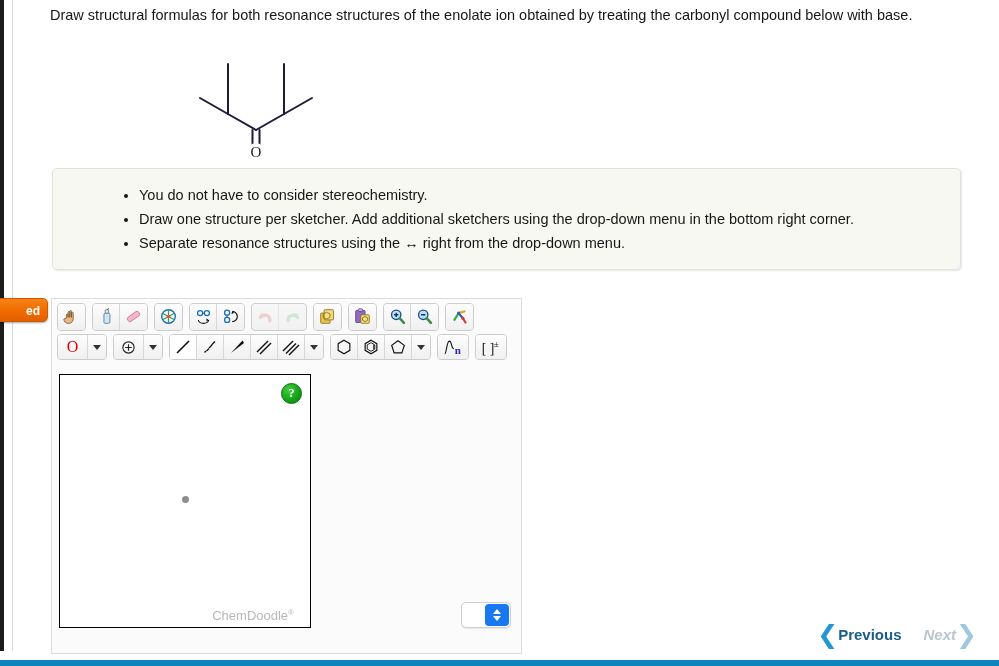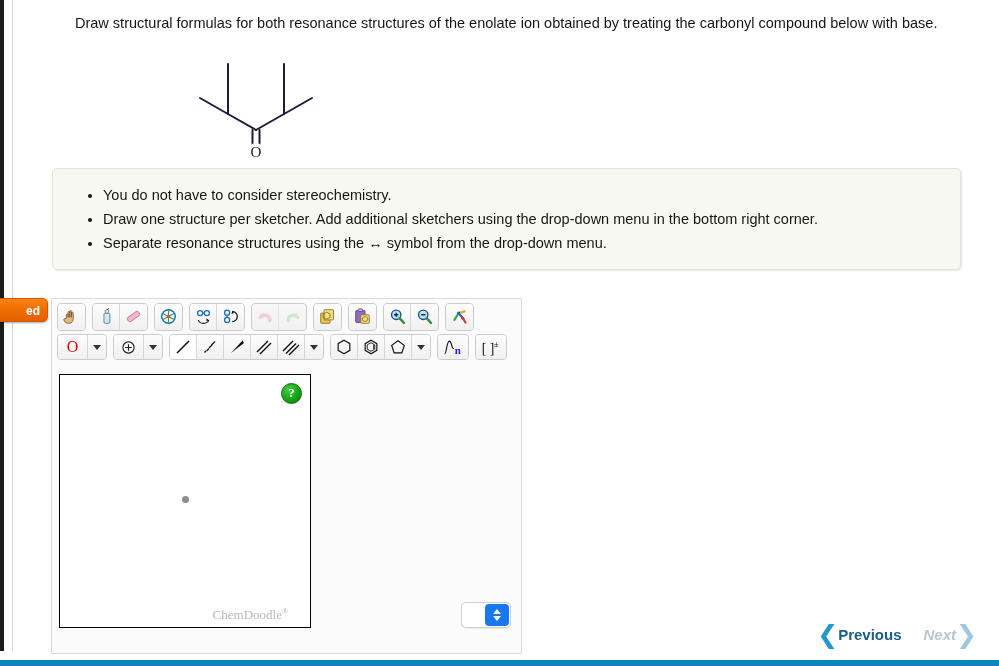--- a/index.html
+++ b/index.html
@@ -58,26 +58,25 @@
     line-height: 24px;
     text-align: right;
     padding-right: 7px;
     box-sizing: border-box;
     z-index: 40;
   }
 
   
   #question-text {
     position: absolute;
-    left: 50px; top: 12px;
+    left: 50px; top: 4px;
     width: 905px;
     font-size: 14.5px;
     line-height: 22px;
     color: #161616;
-    margin-left: 25px;
   }
 
   
   #molecule {
     position: absolute;
     left: 180px; top: 48px;
     width: 170px; height: 110px;
   }
 
   
@@ -95,20 +94,21 @@
   #instructions-box ul {
     margin: 0;
     padding-left: 36px;
     list-style: disc;
   }
   #instructions-box li {
     font-size: 14.5px;
     line-height: 20px;
     color: #161616;
     margin-bottom: 4px;
+    margin-left: 36px;
   }
   #instructions-box li:last-child { margin-bottom: 0; }
 
   
   #sketcher-panel {
     position: absolute;
     left: 51px; top: 298px;
     width: 471px; height: 356px;
     box-sizing: border-box;
     background: #fbfbfb;
@@ -195,24 +195,24 @@
   }
   #canvas-atom-dot {
     position: absolute;
     left: 122px; top: 121px;
     width: 7px; height: 7px;
     border-radius: 50%;
     background: #8d8d8d;
   }
   #chemdoodle-logo {
     position: absolute;
-    right: 22px; bottom: 4px;
+    right: 16px; bottom: 4px;
     font-size: 13px;
     color: #b8b8b8;
-    font-family: Liberation Serif, serif;
+    font-family: Liberation Sans, sans-serif;
   }
   #chemdoodle-logo sup { font-size: 8px; }
 
   
   #sketcher-select {
     position: absolute;
     left: 409px; top: 303px;
     width: 50px; height: 26px;
     background: #ffffff;
     border: 1px solid #d0d0d0;
@@ -305,21 +305,21 @@
 
     <circle cx="76" cy="104" r="9" fill="#ffffff"></circle>
     <text x="76" y="109" text-anchor="middle" font-family="Liberation Serif, serif" font-size="15" fill="#1a1a2e">O</text>
   </svg>
 </div>
 
 <div id="instructions-box">
   <ul>
     <li>You do not have to consider stereochemistry.</li>
     <li>Draw one structure per sketcher. Add additional sketchers using the drop-down menu in the bottom right corner.</li>
-    <li>Separate resonance structures using the ↔ symbol from the drop-down menu.</li>
+    <li>Separate resonance structures using the ↔ right from the drop-down menu.</li>
   </ul>
 </div>
 
 <div id="sketcher-panel">
 
   <div class="toolbar-row" id="toolbar-row-1">
 
     <div class="btn-group">
       <div class="tool-btn">
         <svg width="17" height="17" viewBox="0 0 20 20">

